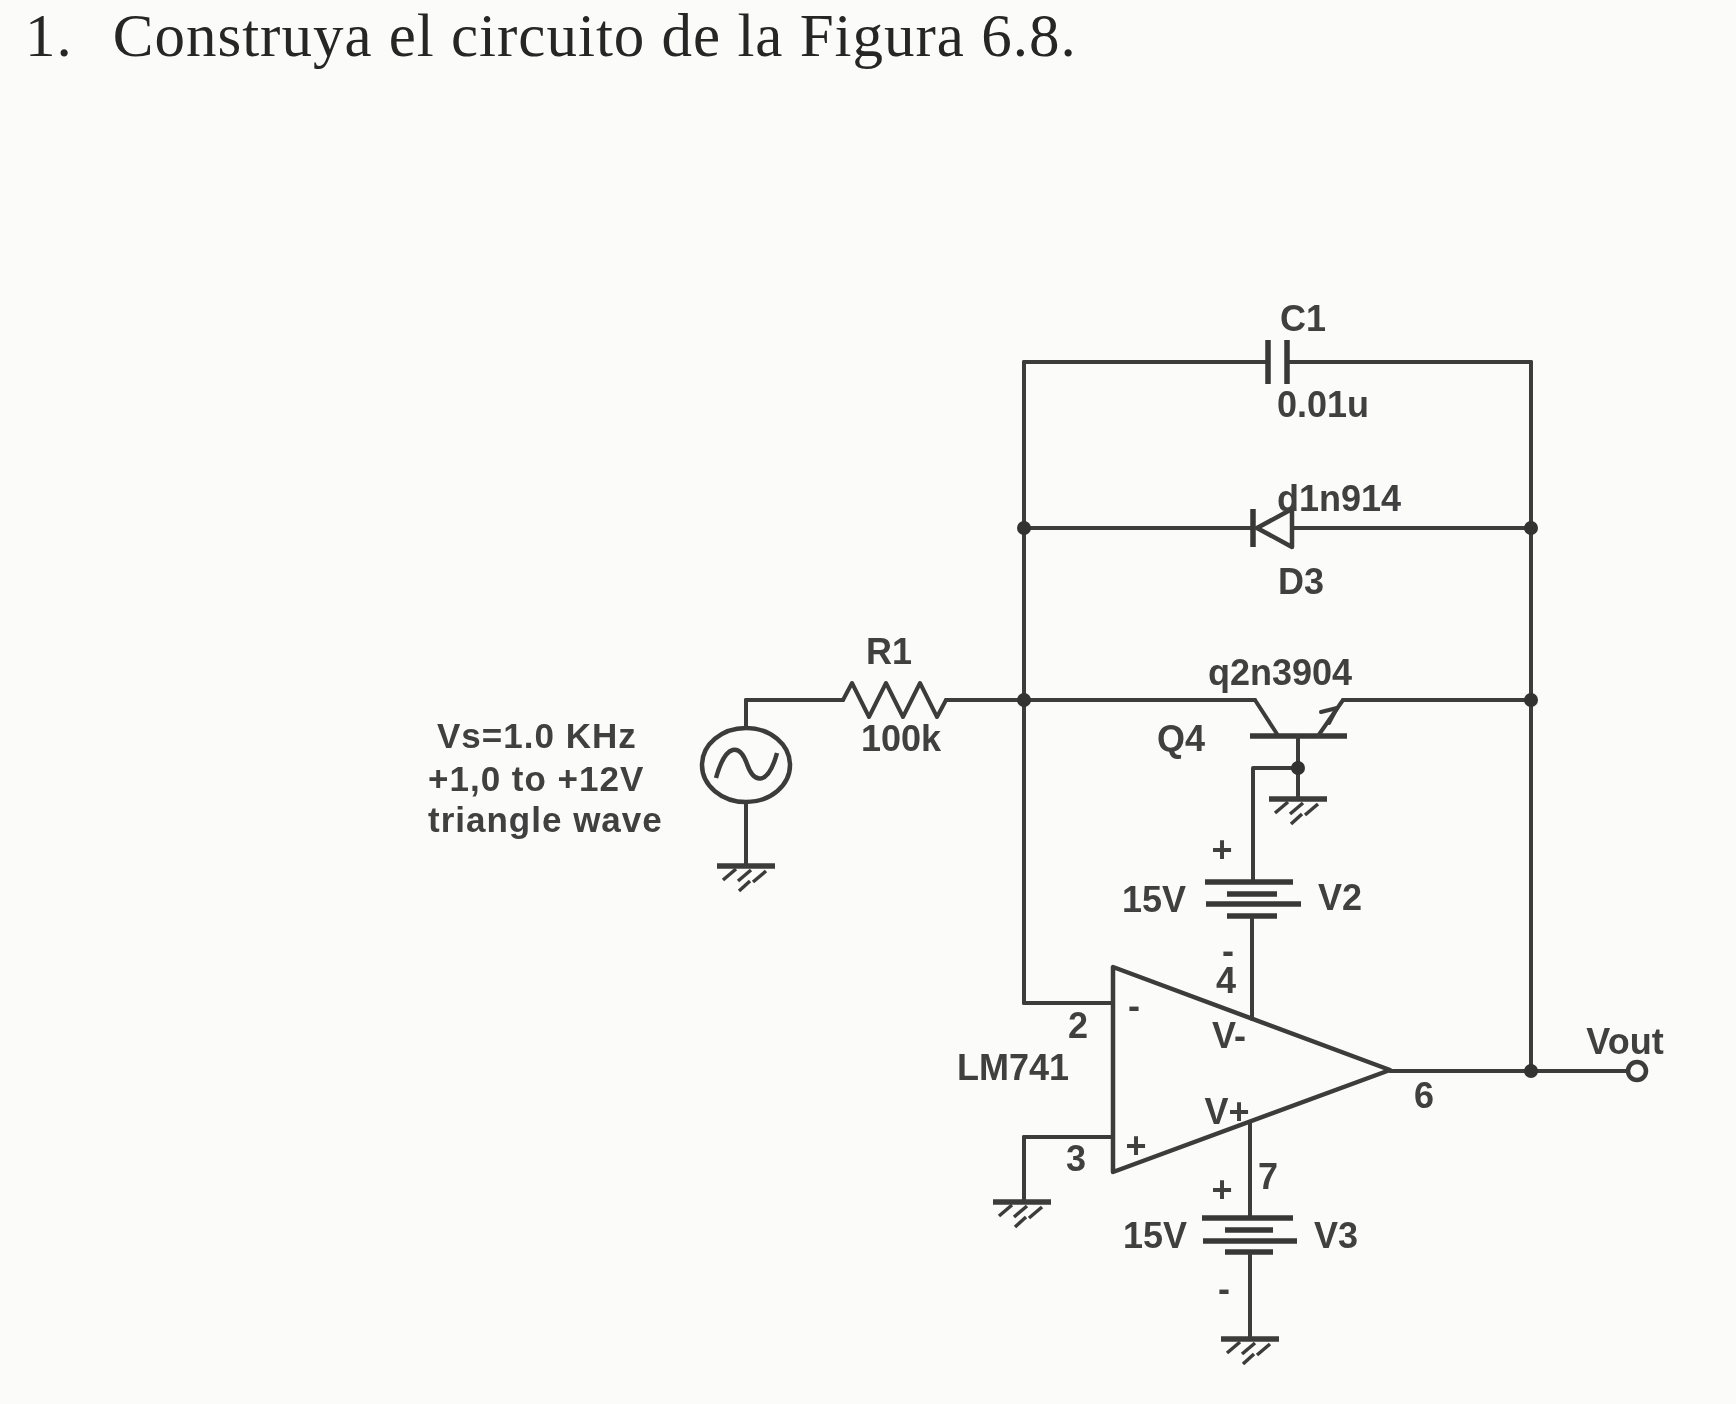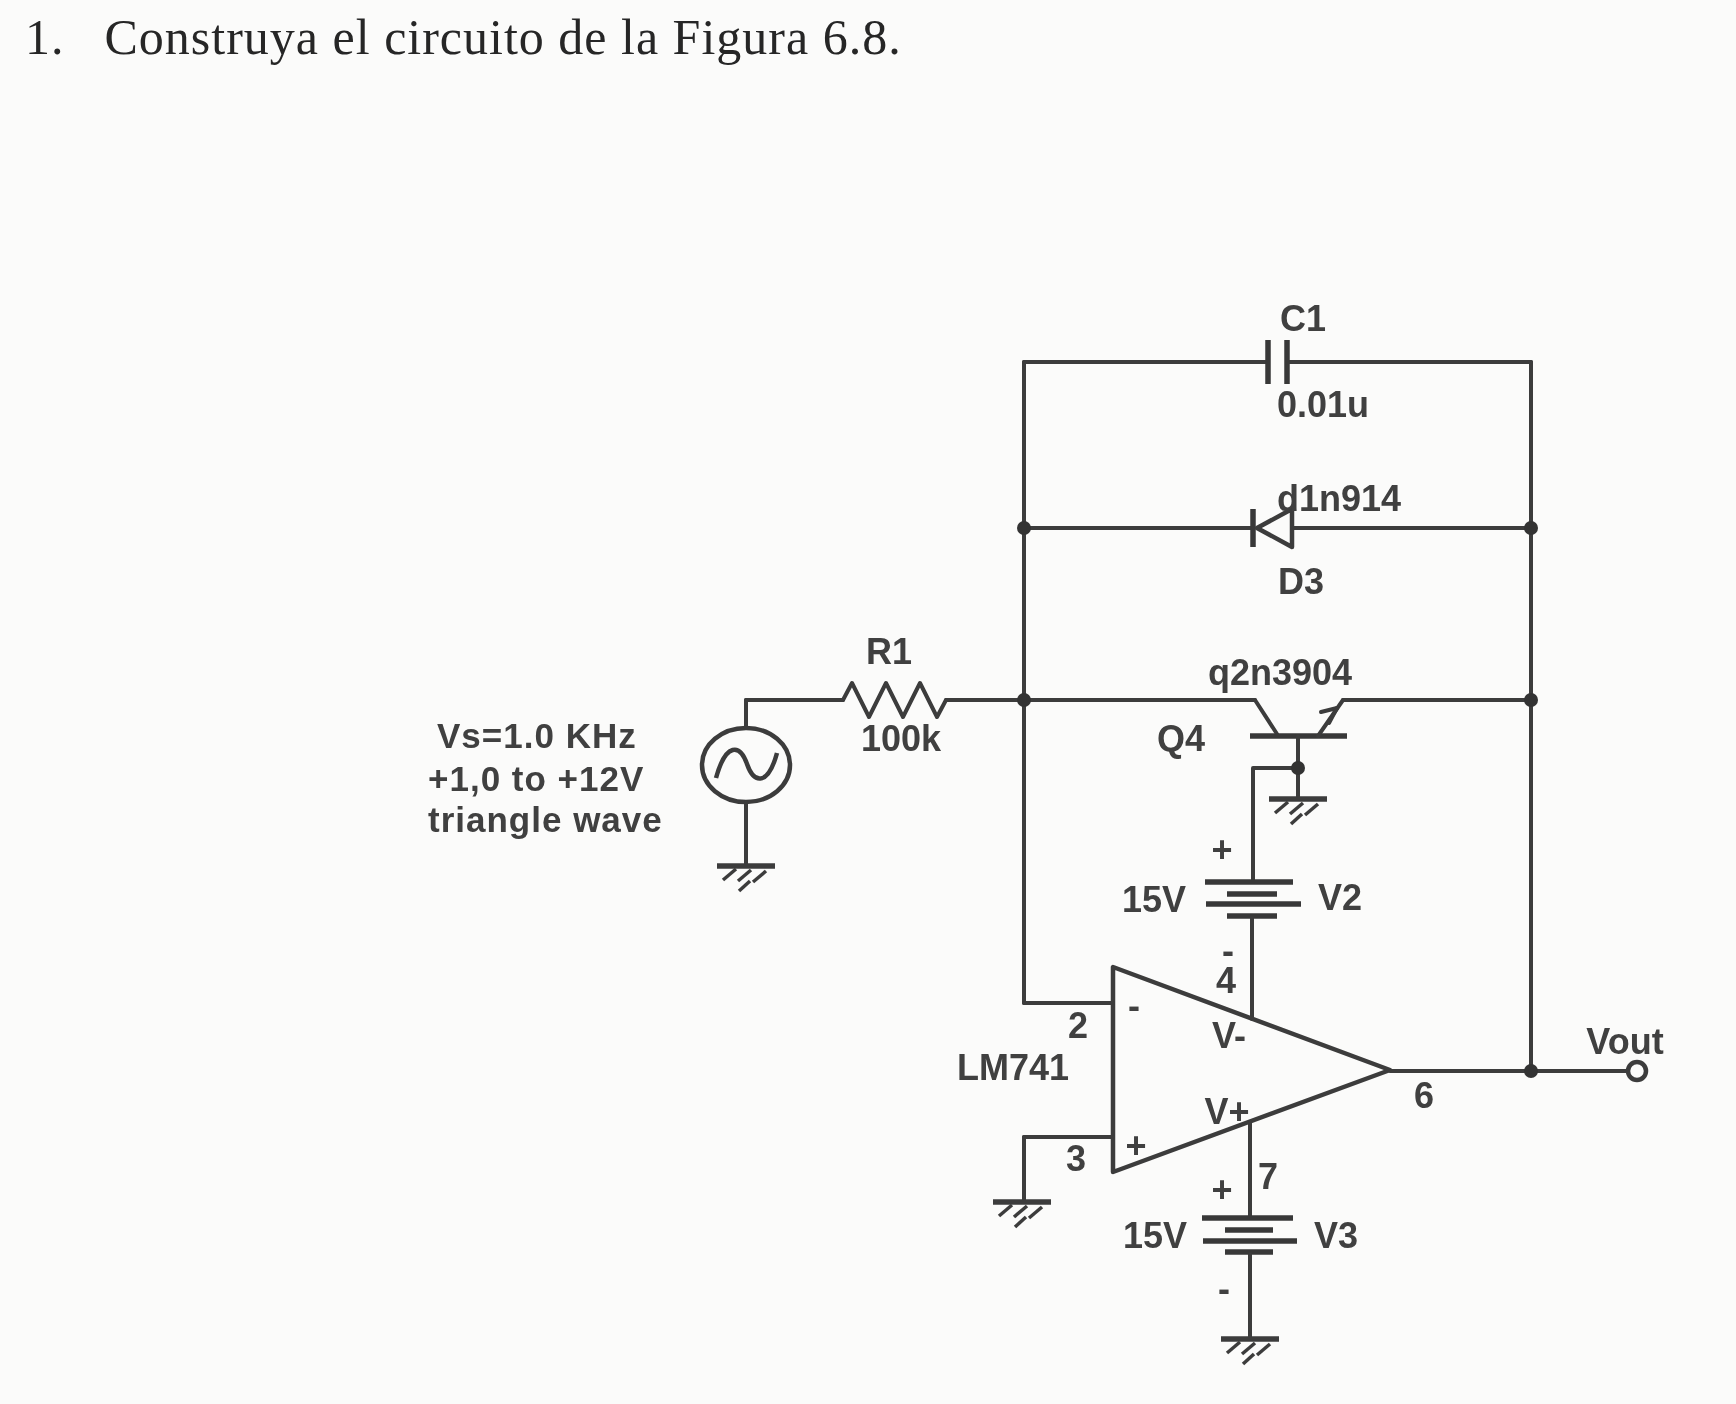--- a/index.html
+++ b/index.html
@@ -4,23 +4,23 @@
 <style>
   html,body{margin:0;padding:0;}
   body{
     width:1736px;height:1404px;
     background:#fbfbfa;
     font-family:"Liberation Sans",sans-serif;
     position:relative;overflow:hidden;
   }
   .page{position:absolute;inset:0;}
   .heading{
-    position:absolute;left:25px;top:8px;
+    position:absolute;left:25px;top:1px;
     font-family:"Liberation Serif",serif;
-    font-size:50px;color:#262626;
+    font-size:61px;color:#262626;
     letter-spacing:1px;white-space:nowrap;
   }
   .heading .num{margin-right:40px;}
   svg.circuit{position:absolute;left:0;top:0;}
   svg .wire{stroke:#3c3c3c;stroke-width:4;fill:none;stroke-linecap:round;stroke-linejoin:round;}
   svg .thick{stroke:#383838;stroke-width:5.5;fill:none;stroke-linecap:butt;}
   svg .outline{stroke:#3c3c3c;stroke-width:4.5;fill:none;stroke-linejoin:round;}
   svg .dot{fill:#333333;stroke:none;}
   svg text{
     font-family:"Liberation Sans",sans-serif;

